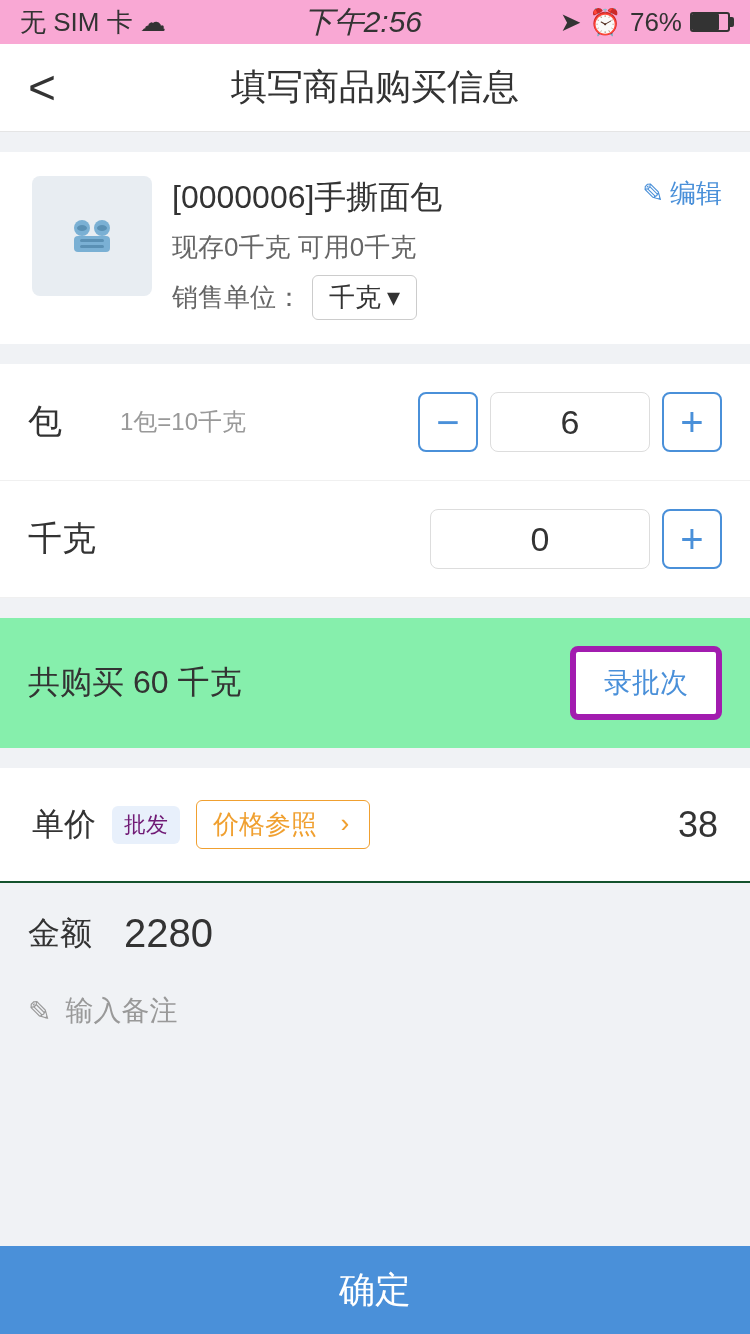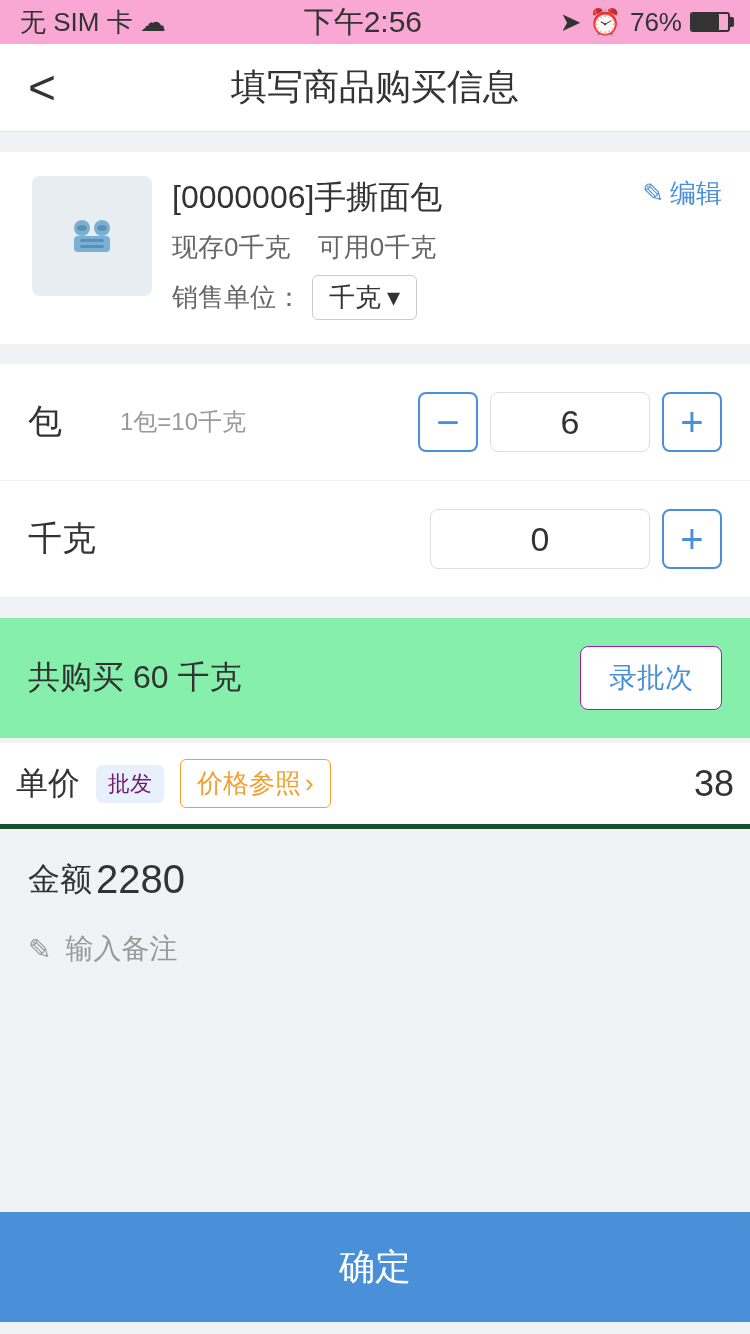--- a/index.html
+++ b/index.html
@@ -19,21 +19,21 @@
       height: 44px;
       background: #f9a8d4;
       display: flex;
       align-items: center;
       justify-content: space-between;
       padding: 0 20px;
       font-size: 26px;
       color: #333;
     }
     .status-left { display: flex; align-items: center; gap: 8px; }
-    .status-center { font-size: 30px; font-weight: 500; }
+    .status-center { font-size: 30px; font-weight: 500; font-style: italic; }
     .status-right { display: flex; align-items: center; gap: 8px; font-size: 26px; }
 
     
     .nav-bar {
       width: 100%;
       height: 88px;
       background: #fff;
       display: flex;
       align-items: center;
       justify-content: center;
@@ -165,35 +165,35 @@
     .summary-row {
       background: #86efac;
       margin-top: 20px;
       padding: 28px;
       display: flex;
       align-items: center;
       justify-content: space-between;
     }
     .summary-text { font-size: 32px; color: #333; }
     .batch-btn {
-      border: 1px solid #a21caf;
+      border: 6px solid #a21caf;
       border-radius: 8px;
       padding: 12px 28px;
       color: #4a90d9;
       font-size: 28px;
       background: #fff;
       cursor: pointer;
     }
 
     
     .price-section {
       background: #fff;
-      margin-top: 5px;
-      padding: 16px;
-      border-bottom: 5px solid #14532d;
+      margin-top: 20px;
+      padding: 32px;
+      border-bottom: 2px solid #14532d;
     }
     .price-row {
       display: flex;
       align-items: center;
       justify-content: space-between;
     }
     .price-left { display: flex; align-items: center; gap: 16px; }
     .price-label { font-size: 32px; color: #333; }
     .tag-pifa {
       background: #e8f0fb;
@@ -203,51 +203,52 @@
       border-radius: 6px;
     }
     .tag-price-ref {
       border: 1.5px solid #f0a030;
       color: #f0a030;
       font-size: 26px;
       padding: 6px 16px;
       border-radius: 6px;
       display: flex;
       align-items: center;
-      gap: 4px;
+      gap: 20px;
+      font-family: Liberation Mono, monospace;
     }
     .price-value { font-size: 36px; color: #333; font-weight: 400; }
 
     
     .amount-section {
       background: #f0f2f5;
       padding: 28px;
     }
     .amount-row {
       display: flex;
       align-items: center;
-      gap: 4px;
-      margin-bottom: 28px;
+      gap: 32px;
+      margin-bottom: 36px;
     }
     .amount-label { font-size: 32px; color: #333; }
     .amount-value { font-size: 40px; color: #333; font-weight: 500; }
     .note-row {
       display: flex;
       align-items: center;
       gap: 14px;
       color: #999;
       font-size: 28px;
     }
 
     
     .footer {
       position: fixed;
-      bottom: 12px;
+      bottom: 0;
       width: 750px;
-      height: 110px;
+      height: 88px;
       background: #4a90d9;
       display: flex;
       align-items: center;
       justify-content: center;
     }
     .confirm-btn {
       width: 100%;
       height: 100%;
       background: transparent;
       border: none;
@@ -296,21 +297,21 @@
         <ellipse cx="40" cy="22" rx="5" ry="3" fill="#5a90b4"></ellipse>
         <rect x="12" y="30" width="36" height="16" rx="4" fill="#7ab0d4"></rect>
         <rect x="18" y="33" width="24" height="3" rx="1.5" fill="#5a90b4"></rect>
         <rect x="18" y="39" width="24" height="3" rx="1.5" fill="#5a90b4"></rect>
       </svg>
     </div>
     <div class="product-info">
       <div class="product-name">[0000006]手撕面包</div>
       <div class="product-stock">
         <span>现存0千克</span>
-        <span style="margin-left:20px;">可用0千克</span>
+        <span style="">可用0千克</span>
       </div>
       <div class="product-unit">
         <span>销售单位：</span>
         <div class="unit-select">
           <span>千克</span>
           <span>▾</span>
         </div>
       </div>
     </div>
     <div class="edit-btn">

